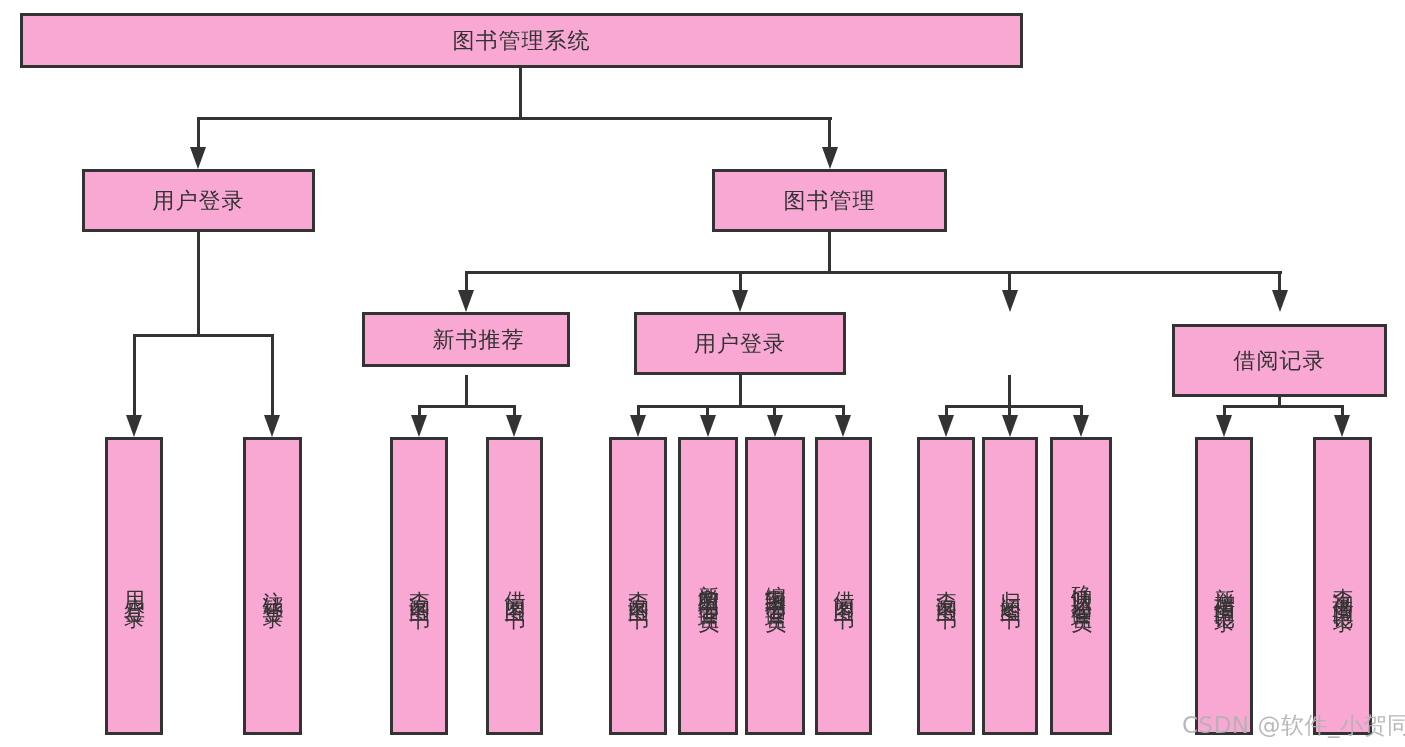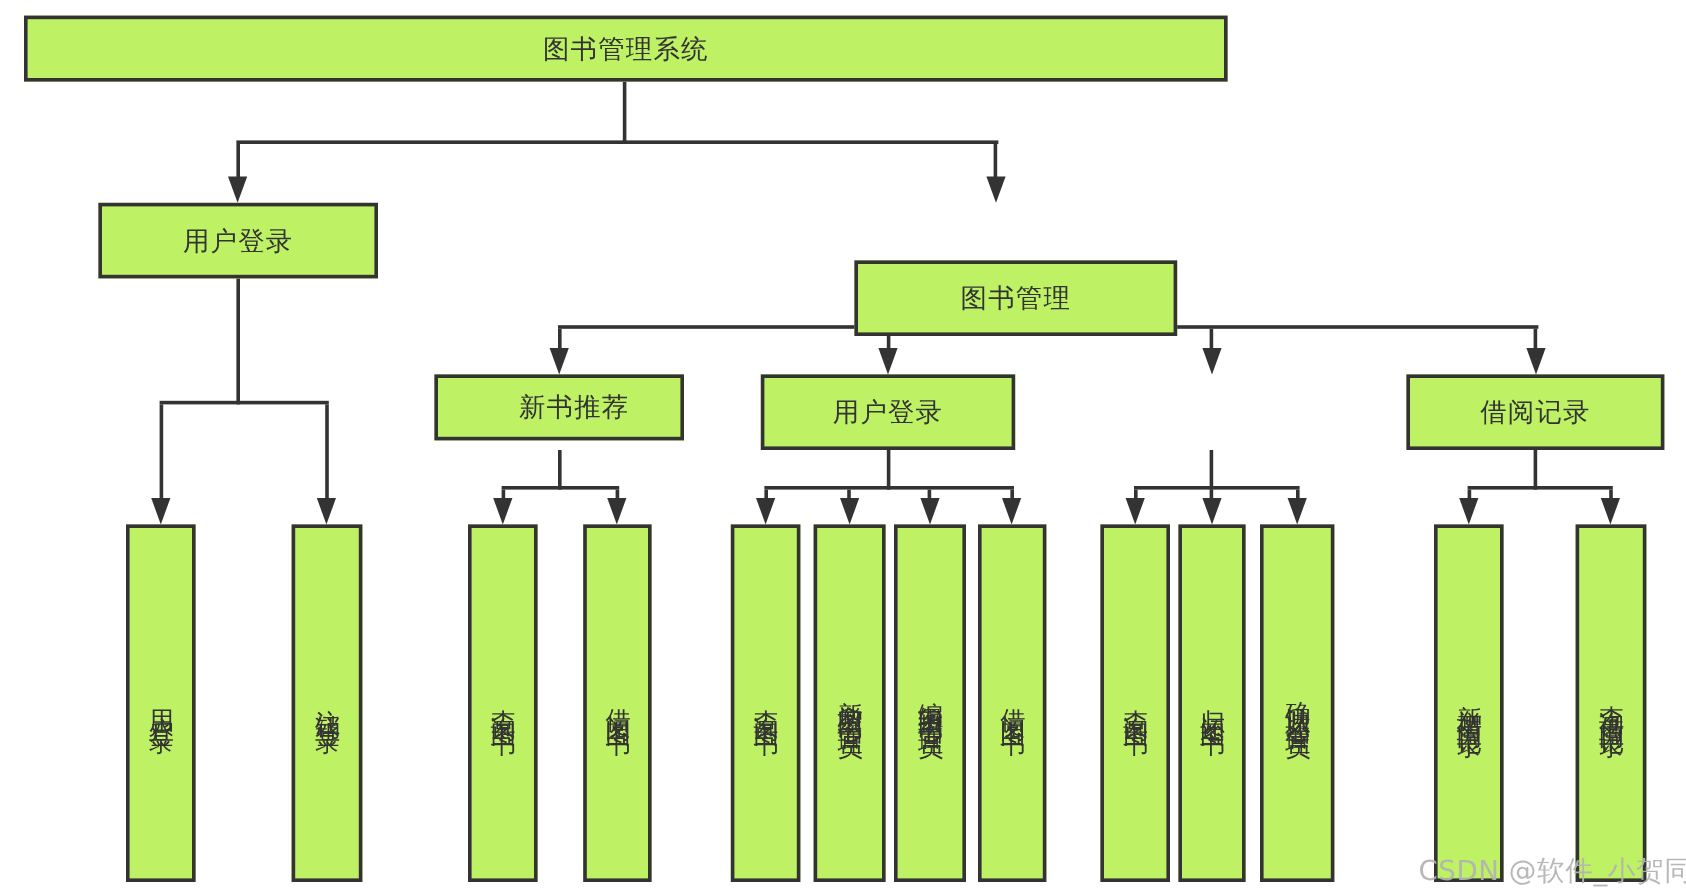--- a/index.html
+++ b/index.html
@@ -7,21 +7,21 @@
     width: 1405px; height: 747px;
     background: #ffffff;
     position: relative;
     overflow: hidden;
     font-family: "DejaVu Sans", "Liberation Sans", sans-serif;
   }
   .stage { position: absolute; inset: 0; }
   .box {
     position: absolute;
     border: 3px solid #333333;
-    background: #bef264;
+    background: #f9a8d4;
     display: flex;
     align-items: center;
     justify-content: center;
     color: #333333;
     box-sizing: border-box;
     font-size: 22px;
     letter-spacing: 1px;
     z-index: 2;
   }
   .leaf span {
@@ -121,31 +121,31 @@
     <div class="arrow" style="left:1334px; top:415px;"></div>
   </div>
 
   <div class="box" style="left:20px; top:13px; width:1003px; height:55px;">
     <span>图书管理系统</span>
   </div>
 
   <div class="box" style="left:82px; top:169px; width:233px; height:63px;">
     <span>用户登录</span>
   </div>
-  <div class="box" style="left:712px; top:169px; width:269px; height:63px;margin-top:48px;">
+  <div class="box" style="left:712px; top:169px; width:235px; height:63px;">
     <span>图书管理</span>
   </div>
 
   <div class="box" style="left:362px; top:312px; width:208px; height:55px;padding-left:25px;">
     <span>新书推荐</span>
   </div>
   <div class="box" style="left:634px; top:312px; width:212px; height:63px;">
     <span>用户登录</span>
   </div>
-  <div class="box" style="left:1172px; top:312px; width:215px; height:63px;">
+  <div class="box" style="left:1172px; top:324px; width:215px; height:73px;">
     <span>借阅记录</span>
   </div>
 
   <div class="box leaf" style="left:105px; top:437px; width:58px; height:298px;">
     <span>用户登录</span>
   </div>
   <div class="box leaf" style="left:243px; top:437px; width:59px; height:298px;">
     <span>注销登录</span>
   </div>
 

